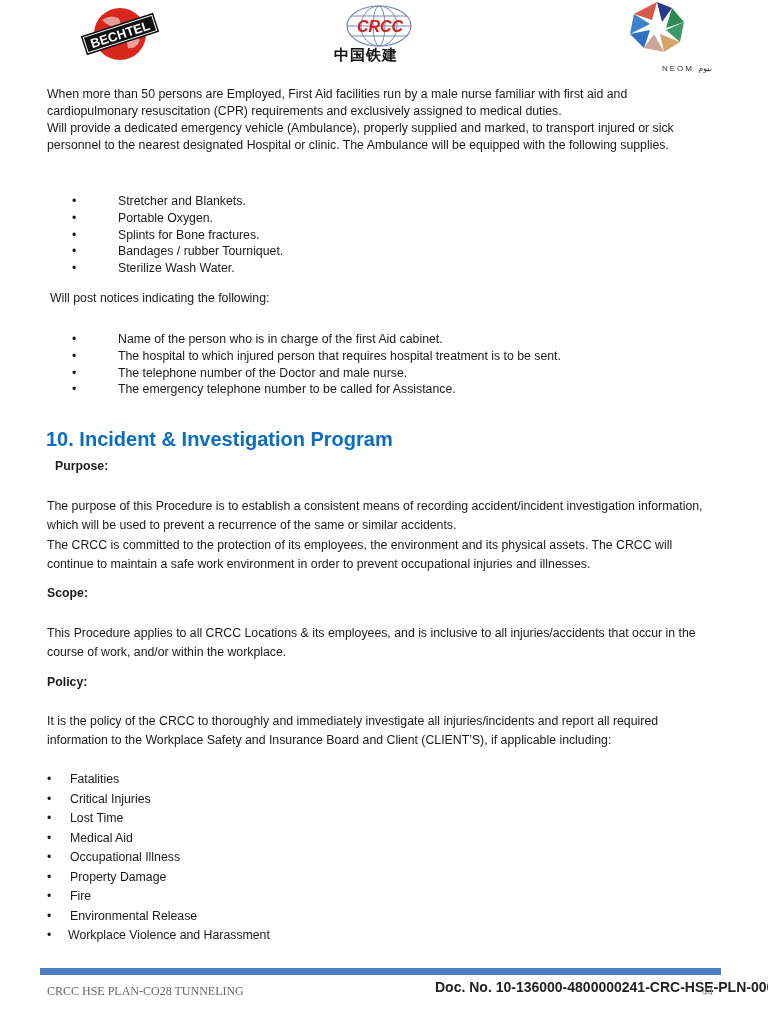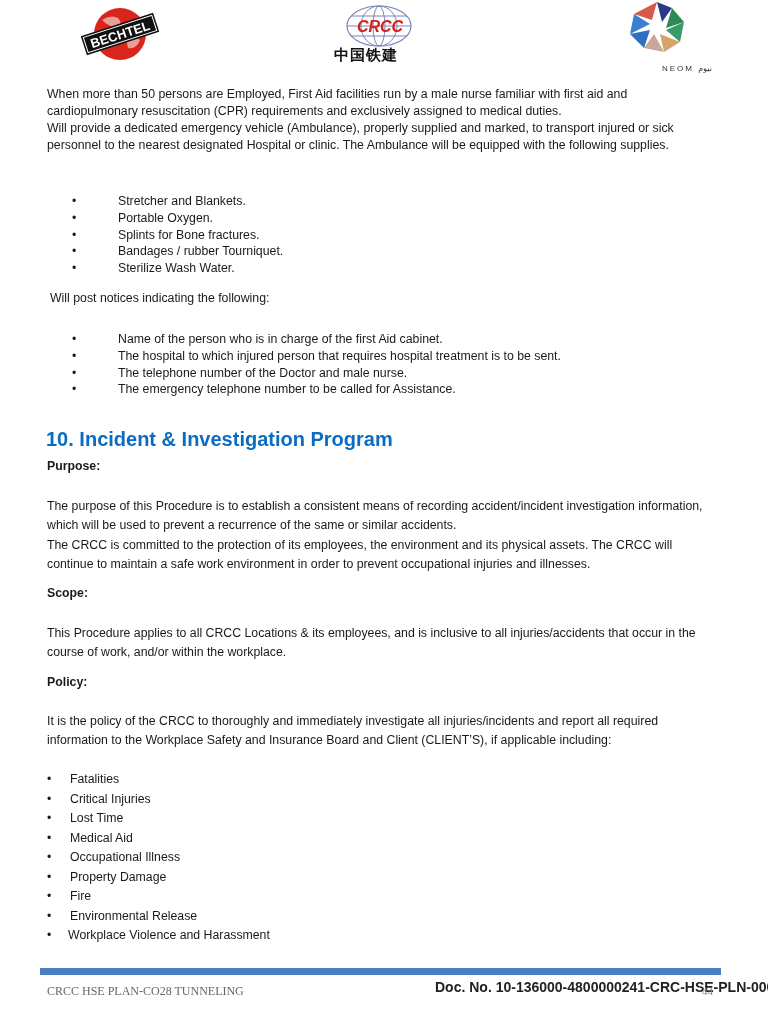--- a/index.html
+++ b/index.html
@@ -116,21 +116,21 @@
       <span class="txt">The telephone number of the Doctor and male nurse.</span>
     </li>
   <li>
       <span class="bullet">•</span>
       <span class="txt">The emergency telephone number to be called for Assistance.</span>
     </li>
 </ul>
 
 <div class="heading">10.  Incident &amp; Investigation Program</div>
 
-<div class="subhead" style="top:459px;">Purpose:</div>
+<div class="subhead" style="top:459px;margin-left:8px;">Purpose:</div>
 <div class="para wide" style="top:497px;">The purpose of this Procedure is to establish a consistent means of recording accident/incident investigation information, which will be used to prevent a recurrence of the same or similar accidents.</div>
 <div class="para wide" style="top:536px;">The CRCC is committed to the protection of its employees, the environment and its physical assets. The CRCC will continue to maintain a safe work environment in order to prevent occupational injuries and illnesses.</div>
 
 <div class="subhead" style="top:586px;">Scope:</div>
 <div class="para wide" style="top:624px;">This Procedure applies to all CRCC Locations &amp; its employees, and is inclusive to all injuries/accidents that occur in the course of work, and/or within the workplace.</div>
 
 <div class="subhead" style="top:675px;">Policy:</div>
 <div class="para wide" style="top:712px;">It is the policy of the CRCC to thoroughly and immediately investigate all injuries/incidents and report all required information to the Workplace Safety and Insurance Board and Client (CLIENT’S), if applicable including:</div>
 
 <ul class="blist list3">

